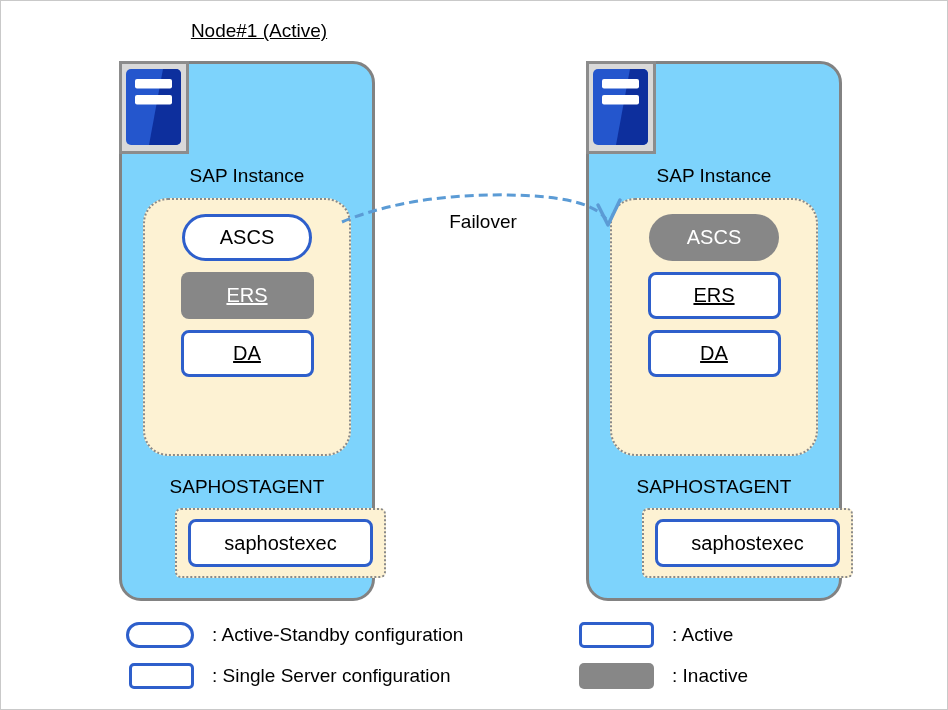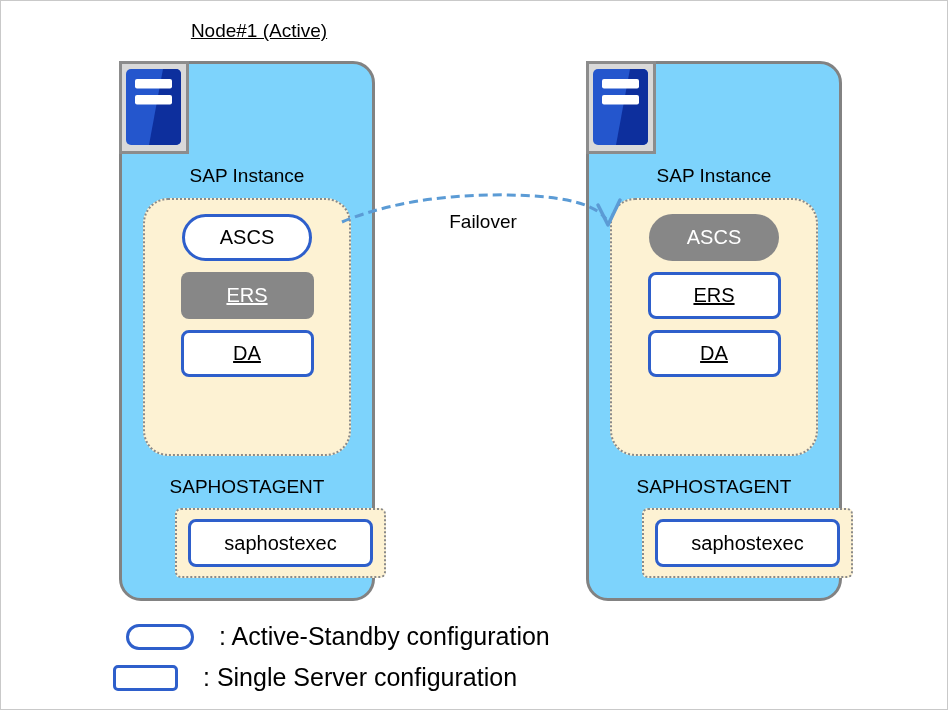--- a/index.html
+++ b/index.html
@@ -43,25 +43,25 @@
   .box.rect{width:133px;border:3px solid #2e5fcb;border-radius:8px;text-decoration:underline;}
   .box.pill{width:130px;border:3px solid #2e5fcb;border-radius:24px;}
   .box.gray{background:#878787;border:none;color:#fff;}
   .box.host{width:185px;height:48px;border:3px solid #2e5fcb;border-radius:8px;}
   .arrow-layer{position:absolute;top:0;left:0;width:948px;height:710px;pointer-events:none;z-index:5;}
   .failover-label{
     position:absolute;left:412px;top:210px;width:140px;text-align:center;
     font-size:19px;z-index:6;
   }
   .legend-row{
-    position:absolute;display:flex;align-items:center;gap:25px;
-    font-size:25px;white-space:nowrap;
+    position:absolute;display:flex;align-items:center;gap:18px;
+    font-size:19px;white-space:nowrap;
   }
   .lg-l1{left:125px;top:621px;}
-  .lg-l2{left:112px;top:662px;text-align:center;}
+  .lg-l2{left:128px;top:662px;text-align:center;}
   .lg-r1{left:578px;top:621px;}
   .lg-r2{left:578px;top:662px;}
   .lshape{box-sizing:border-box;height:26px;background:#fff;border:3px solid #2e5fcb;flex:0 0 auto;}
   .lshape.pill{width:68px;border-radius:13px;}
   .lshape.rect{width:65px;border-radius:5px;}
   .lshape.wrect{width:75px;border-radius:5px;}
   .lshape.gray{background:#878787;border:none;}
 </style>
 </head>
 <body>
@@ -130,14 +130,22 @@
   </div>
 
   <div class="legend-row lg-l1">
     <div class="lshape pill"></div>
     <div>: Active-Standby configuration</div>
   </div>
   <div class="legend-row lg-l2">
     <div class="lshape rect"></div>
     <div>: Single Server configuration</div>
   </div>
+  <div class="legend-row lg-r1">
+    <div class="lshape wrect"></div>
+    <div>: Active</div>
+  </div>
+  <div class="legend-row lg-r2">
+    <div class="lshape wrect gray"></div>
+    <div>: Inactive</div>
+  </div>
 
 </div>
 
 </body></html>

